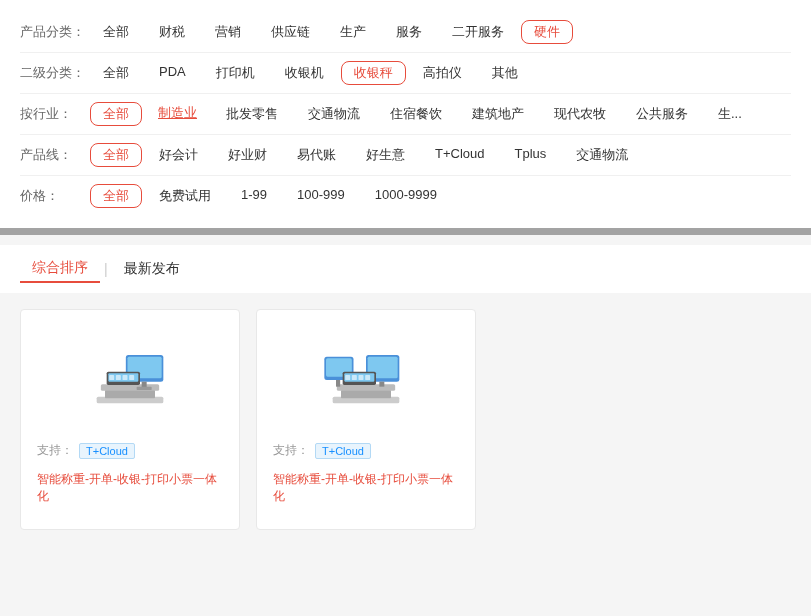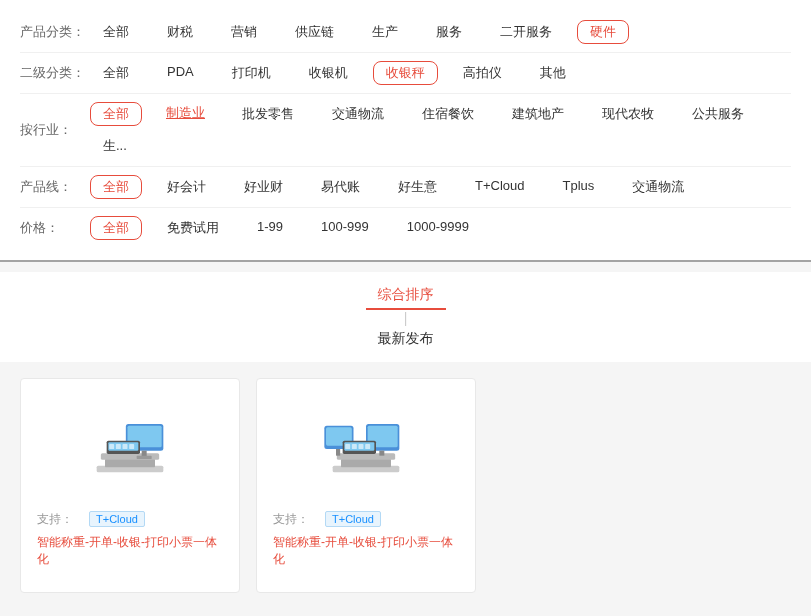--- a/index.html
+++ b/index.html
@@ -5,41 +5,41 @@
     * { box-sizing: border-box; margin: 0; padding: 0; }
     body {
       font-family: "Microsoft YaHei", "PingFang SC", sans-serif;
       font-size: 14px;
       background: #f5f5f5;
       color: #333;
     }
     .filter-section {
       background: #fff;
       padding: 12px 20px;
-      border-bottom: 2px solid #a3a3a3;
+      border-bottom: 7px solid #a3a3a3;
     }
     .filter-row {
       display: flex;
       align-items: center;
       padding: 8px 0;
       border-bottom: 1px solid #f0f0f0;
     }
     .filter-row:last-child {
       border-bottom: none;
     }
     .filter-label {
       width: 70px;
       color: #666;
       flex-shrink: 0;
       font-size: 13px;
     }
     .filter-items {
       display: flex;
       flex-wrap: wrap;
-      gap: 8px;
+      gap: 0;
       flex: 1;
       text-align: center;
     }
     .filter-item {
       padding: 2px 12px;
       cursor: pointer;
       color: #333;
       font-size: 13px;
       border-radius: 12px;
       margin-right: 4px;
@@ -56,21 +56,20 @@
       text-decoration: underline;
       border: none;
     }
     .sort-bar {
       background: #fff;
       margin-top: 10px;
       padding: 10px 20px;
       display: flex;
       align-items: center;
       gap: 0;
-      flex-direction: column;
     }
     .sort-item {
       padding: 4px 12px;
       cursor: pointer;
       color: #e74c3c;
       font-size: 14px;
       border-bottom: 2px solid #e74c3c;
     }
     .sort-divider {
       color: #ccc;
@@ -109,23 +108,23 @@
     }
     .product-title {
       font-size: 14px;
       color: #333;
       font-weight: 500;
       margin-bottom: 10px;
       line-height: 1.4;
     }
     .product-support {
       display: flex;
-      align-items: flex-start;
-      gap: 16px;
-      margin-bottom: 6px;
+      align-items: flex-end;
+      gap: 6px;
+      margin-bottom: 12px;
     }
     .support-label {
       color: #999;
       font-size: 12px;
     }
     .support-badge {
       background: #e8f4fd;
       color: #1890ff;
       font-size: 11px;
       padding: 1px 6px;

